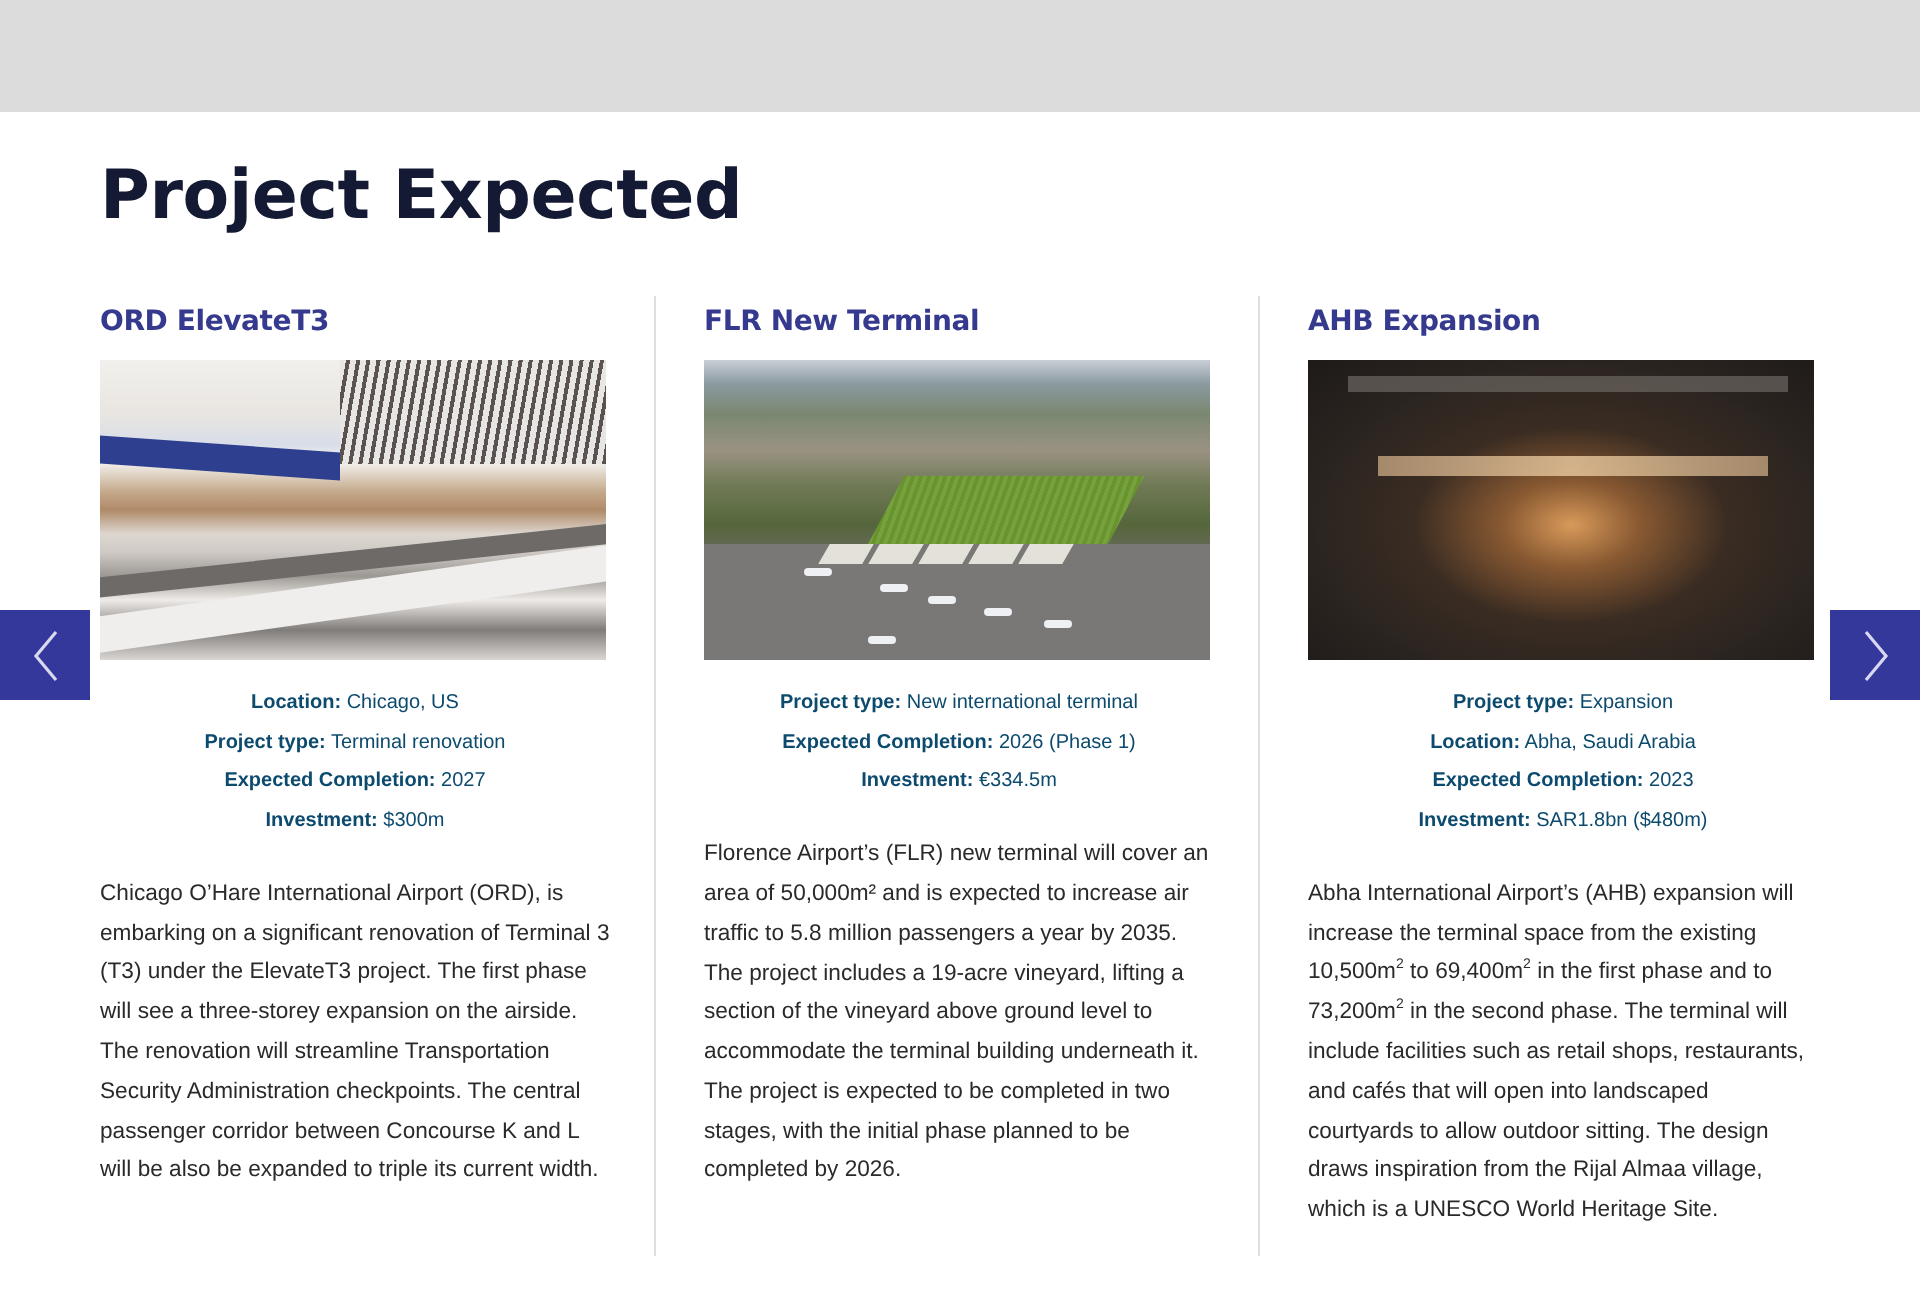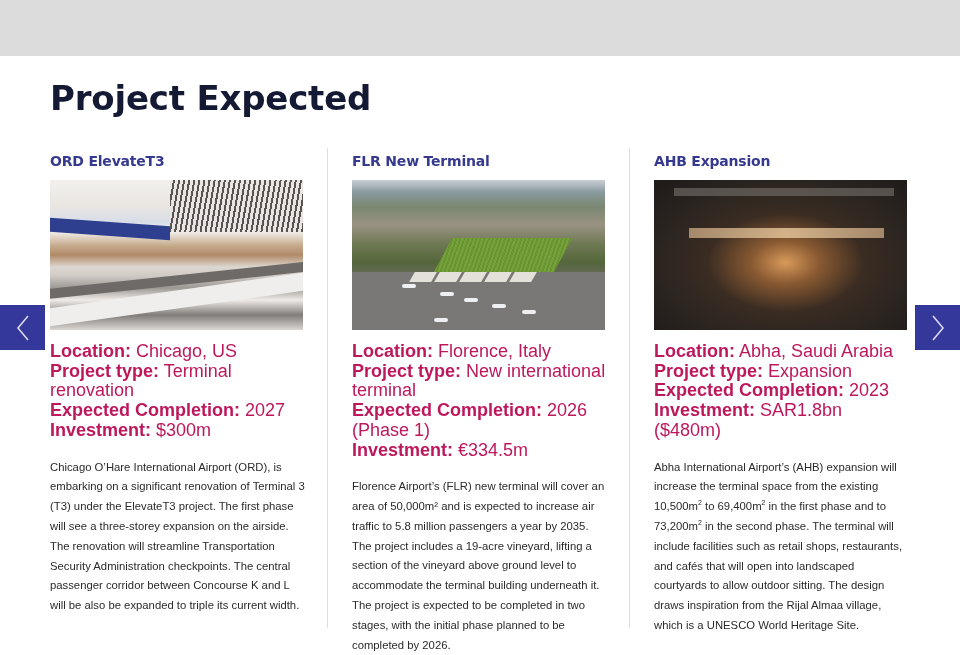--- a/index.html
+++ b/index.html
@@ -4,21 +4,21 @@
   <style>
     * { box-sizing: border-box; margin: 0; padding: 0; }
     html, body { width: 960px; height: 655px; overflow: hidden; background: #ffffff; }
     body { font-family: "Liberation Sans", sans-serif; color: #1a1a2e; position: relative; }
     .top-bar { position: absolute; left: 0; top: 0; width: 960px; height: 56px; background: #dcdcdc; }
     .page-title { position: absolute; left: 50px; top: 78px; font-size: 34px; font-weight: 700; color: #141a33; letter-spacing: -0.2px; font-family: "DejaVu Sans", sans-serif; }
     .divider { position: absolute; top: 148px; width: 1px; height: 480px; background: #dedede; }
     .card { position: absolute; top: 148px; width: 255px; }
     .card-title { font-family: "DejaVu Sans", sans-serif; font-size: 14px; font-weight: 700; color: #363a8e; height: 32px; line-height: 26px; letter-spacing: -0.2px; }
     .card-image { width: 253px; height: 150px; position: relative; overflow: hidden; }
-    .meta { margin-top: 12px; font-size: 18px; line-height: 19.7px; color: #be185d; }
+    .meta { margin-top: 12px; font-size: 10px; line-height: 19.7px; color: #0c4a6e; text-align: center; }
     .meta b { font-weight: 700; }
     .desc { margin-top: 17px; font-family: Liberation Sans, sans-serif; font-size: 11.3px; line-height: 19.8px; color: #2a2a2a; width: 256px; }
     .desc sup { font-size: 7px; line-height: 0; vertical-align: super; }
     .nav-btn { position: absolute; top: 305px; width: 45px; height: 45px; background: #34389a; display: flex; align-items: center; justify-content: center; cursor: pointer; }
     .nav-btn svg { width: 22px; height: 30px; }
 
     
     .img-ord { background:
       linear-gradient(180deg, #f2f0ec 0%, #e9e6e2 18%, #d8dde8 28%, #f4f2ef 34%, #c4a98a 44%, #b08a68 50%, #ddd7d0 58%, #cfcac5 64%, #9c9894 72%, #eeebe8 80%, #807c79 90%, #d9d6d3 100%); }
     .img-ord .ceiling { position:absolute; left:120px; top:0; width:133px; height:52px; background: repeating-linear-gradient(100deg, #e8e6e3 0 3px, #4a4240 3px 5px); opacity:.9; }
@@ -74,37 +74,36 @@
     <div class="gate" style="left:135px;"></div>
     <div class="gate" style="left:160px;"></div>
     <div class="plane" style="left:50px;top:104px;"></div>
     <div class="plane" style="left:88px;top:112px;"></div>
     <div class="plane" style="left:112px;top:118px;"></div>
     <div class="plane" style="left:140px;top:124px;"></div>
     <div class="plane" style="left:170px;top:130px;"></div>
     <div class="plane" style="left:82px;top:138px;"></div>
   </div>
   <div class="meta">
-    <div><b>Location:</b> <span>Florence, Italy</span></div>
     <div><b>Project type:</b> <span>New international terminal</span></div>
     <div><b>Expected Completion:</b> <span>2026 (Phase 1)</span></div>
     <div><b>Investment:</b> <span>€334.5m</span></div>
   </div>
   <p class="desc">Florence Airport’s (FLR) new terminal will cover an area of 50,000m² and is expected to increase air traffic to 5.8 million passengers a year by 2035. The project includes a 19-acre vineyard, lifting a section of the vineyard above ground level to accommodate the terminal building underneath it. The project is expected to be completed in two stages, with the initial phase planned to be completed by 2026.</p>
 </div>
 
 <div class="card" style="left:654px;">
   <div class="card-title">AHB Expansion</div>
   <div class="card-image img-ahb" title="Night aerial rendering of Abha airport expansion">
     <div class="runway"></div>
     <div class="pier"></div>
   </div>
   <div class="meta">
+    <div><b>Project type:</b> <span>Expansion</span></div>
     <div><b>Location:</b> <span>Abha, Saudi Arabia</span></div>
-    <div><b>Project type:</b> <span>Expansion</span></div>
     <div><b>Expected Completion:</b> <span>2023</span></div>
     <div><b>Investment:</b> <span>SAR1.8bn ($480m)</span></div>
   </div>
   <p class="desc"><span>Abha International Airport’s (AHB) expansion will increase the terminal space from the existing 10,500m</span><sup>2</sup><span> to 69,400m</span><sup>2</sup><span> in the first phase and to 73,200m</span><sup>2</sup><span> in the second phase. The terminal will include facilities such as retail shops, restaurants, and cafés that will open into landscaped courtyards to allow outdoor sitting. The design draws inspiration from the Rijal Almaa village, which is a UNESCO World Heritage Site.</span></p>
 </div>
 
 <div class="nav-btn" style="left:0;">
   <svg viewBox="0 0 22 30">
       <polyline points="16,3 6,15 16,27" fill="none" stroke="#d8d9f0" stroke-width="1.6"></polyline>
     </svg>

